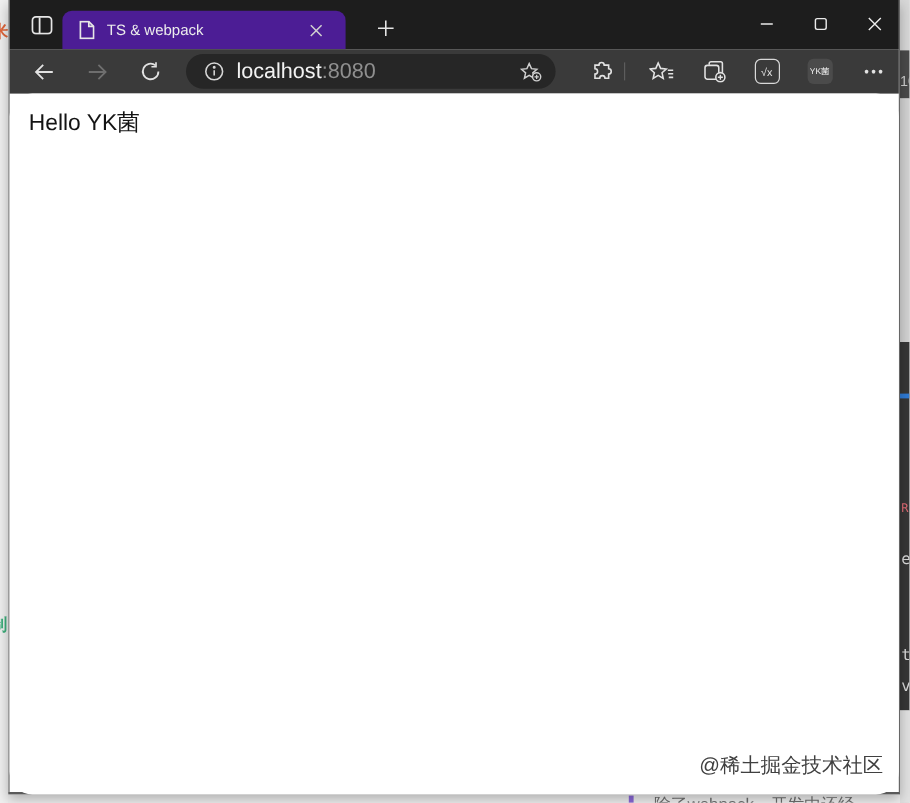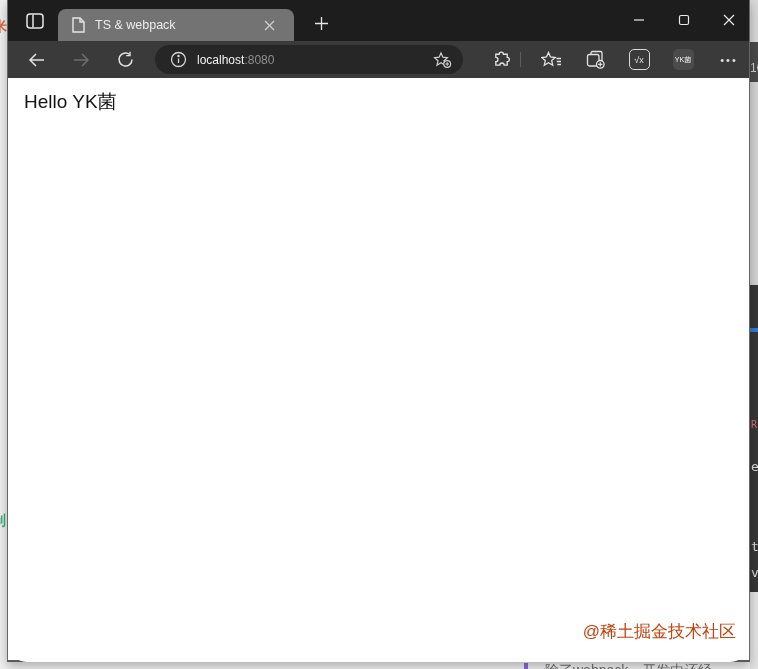--- a/index.html
+++ b/index.html
@@ -18,52 +18,52 @@
 
   
   #window { left:7px; top:0; width:743px; height:662px; background:#fff;
     border-left:1px solid #676767; border-right:1px solid #676767; border-bottom:2px solid #5a5a5a;
     box-shadow:0 4px 10px rgba(0,0,0,.28); }
 
   
   #tabbar { left:0; top:0; width:100%; height:41px; background:#1d1d1d; }
   .icon-btn { display:flex; align-items:center; justify-content:center; position:absolute; cursor:default; }
   #tab-actions-btn { left:10px; top:4px; width:34px; height:33px; border-radius:6px; }
-  #active-tab { position:absolute; left:50px; top:9px; width:236px; height:32px; background:#737373;
+  #active-tab { position:absolute; left:44px; top:9px; width:236px; height:32px; background:#4c1d95;
     border-radius:8px 8px 0 0; display:flex; align-items:center; padding:0 14px 0 13px; }
   #tab-title { color:#ececec; font-size:12.5px; flex:1; margin-left:10px; white-space:nowrap;
     overflow:hidden; }
   #tab-close { width:22px; height:22px; border-radius:4px; display:flex; align-items:center; justify-content:center; }
   #new-tab-btn { left:296px; top:8px; width:34px; height:30px; border-radius:6px; }
   .win-ctl { top:0; width:45px; height:40px; }
   #btn-minimize { left:608px; } #btn-maximize { left:653px; } #btn-close { left:698px; }
 
   
   #toolbar { left:0; top:41px; width:100%; height:37px; background:#3a3a3a; }
   .tb-btn { top:4px; width:30px; height:29px; border-radius:5px; }
   #back-btn { left:14px; } #forward-btn { left:58px; } #refresh-btn { left:102px; }
   #url-bar { position:absolute; left:147px; top:4px; width:308px; height:29px; background:#262626;
     border-radius:15px; display:flex; align-items:center; padding:0 8px 0 10px; }
   #site-info-btn { width:26px; height:26px; display:flex; align-items:center; justify-content:center; }
-  #url-text { flex:1; font-size:12px; margin-left:6px; white-space:nowrap; overflow:hidden; }
+  #url-text { flex:1; font-size:18px; margin-left:6px; white-space:nowrap; overflow:hidden; }
   #url-host { color:#f2f2f2; } #url-port { color:#8f8f8f; }
   #fav-add-btn { width:26px; height:26px; display:flex; align-items:center; justify-content:center; }
   #ext-btn { left:478px; } #fav-btn { left:528px; } #coll-btn { left:572px; }
   #math-btn { left:616px; } #profile-btn { left:660px; } #more-btn { left:706px; }
   #tb-sep { position:absolute; left:512px; top:11px; width:1px; height:15px; background:#5d5d5d; }
   #avatar { width:21px; height:21px; border-radius:5px; background:#4b4b4b; color:#f5f5f5;
     font-size:7px; display:flex; align-items:center; justify-content:center; white-space:nowrap; overflow:hidden; }
   #more-dots { color:#e3e3e3; font-size:11px; letter-spacing:2px; }
   #math-box { width:21px; height:21px; border:1.6px solid #d9d9d9; border-radius:5px; color:#e3e3e3;
     font-size:9px; display:flex; align-items:center; justify-content:center; }
 
   
   #page { left:0; top:78px; width:100%; height:584px; background:#ffffff; overflow:hidden;border-radius:19px; }
   #greeting { position:absolute; left:16px; top:11px; font-size:19px; color:#141414; }
-  #watermark { position:absolute; right:13px; bottom:19px; font-size:17px; color:#c2410c; white-space:nowrap;text-align:center; }
+  #watermark { position:absolute; right:13px; bottom:13px; font-size:17px; color:#404040; white-space:nowrap;text-align:center; }
 
   svg { display:block; }
 </style>
 </head>
 <body>
 
 <div id="bg-left" class="abs">
   <span class="frag" style="left:-7px; top:19px; color:#e0653a; font-weight:bold;">米</span>
   <span class="frag" style="left:-8px; top:513px; color:#3eaf7c; font-weight:bold;">制</span>
 </div>

